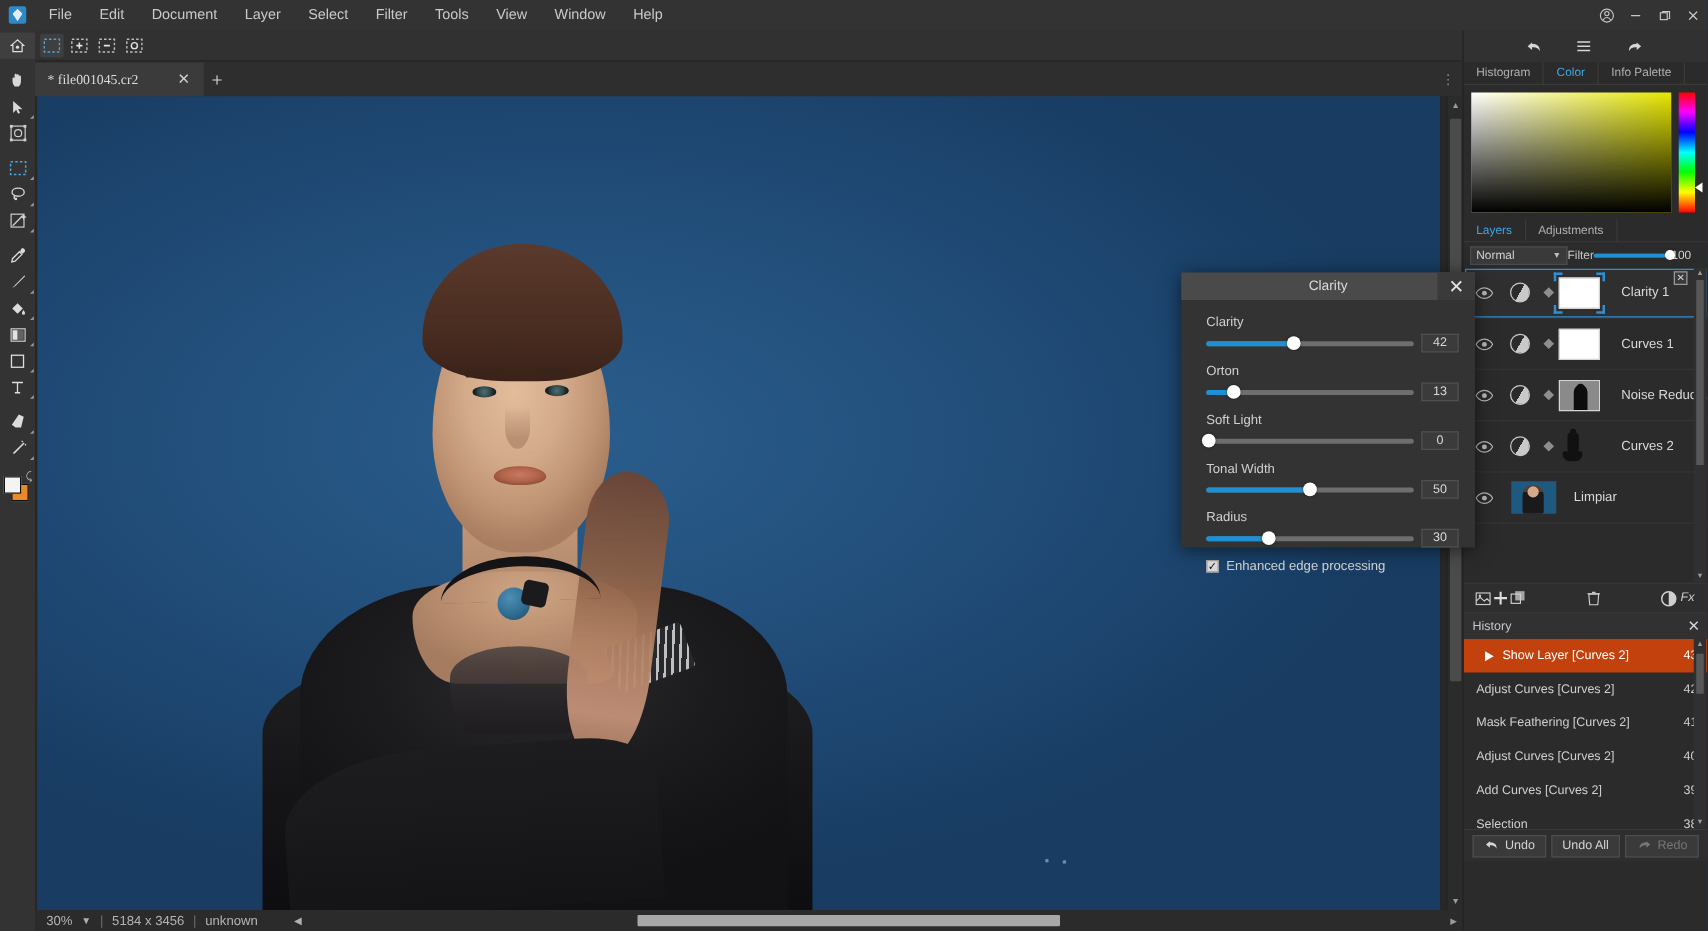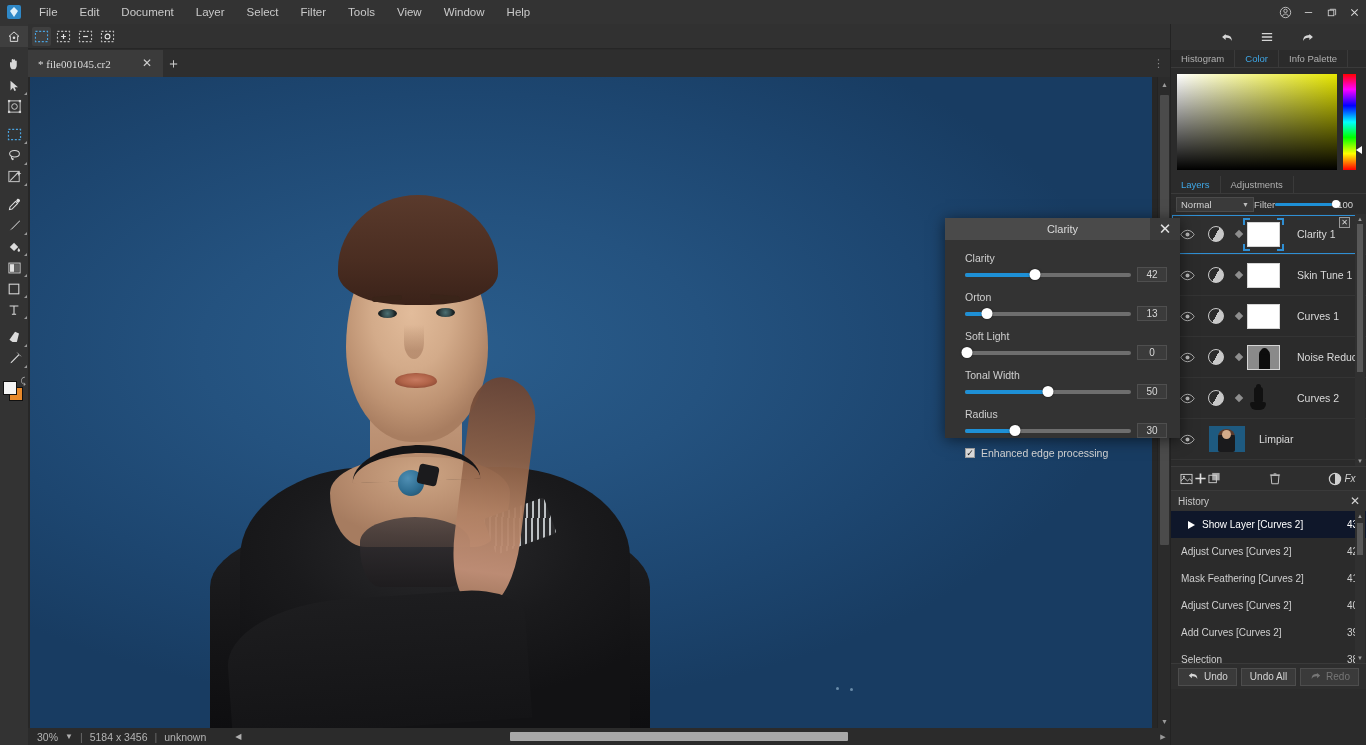--- a/index.html
+++ b/index.html
@@ -421,21 +421,21 @@
   .hhdr{
     height:20px; background:#313131; display:flex; align-items:center;
     padding:0 7px; font-size:10px; color:#c6c6c6; position:relative;
   }
   .hhdr .x{ position:absolute; right:6px; font-size:12px; color:#d4d4d4;}
   .hlist{ position:relative; height:152px; overflow:hidden; background:#2b2b2b; }
   .hrow{
     height:27px; display:flex; align-items:center; padding:0 8px 0 10px;
     font-size:10px; color:#cfcfcf;
   }
-  .hrow.sel{ background:#0f172a; color:#ffffff;padding-left:17px; }
+  .hrow.sel{ background:#c2410c; color:#ffffff;padding-left:17px; }
   .hrow .num{ margin-left:auto; font-size:10px; }
   .hrow .playtri{
     width:0;height:0;border-left:7px solid #ffffff;
     border-top:4.5px solid transparent;border-bottom:4.5px solid transparent;
     margin-right:7px;
   }
   .hscrollbar{
     position:absolute; right:1px; top:0; width:10px; height:152px; background:#303030;
   }
   .hscrollbar .th{ position:absolute; left:2px; top:12px; width:6px; height:32px; background:#585858;}
@@ -842,38 +842,20 @@
               <i class="br tl"></i>
                 <i class="br tr"></i>
                 <i class="br bl"></i>
                 <i class="br brr"></i>
             </div>
           </div>
           <div class="lname">Clarity 1</div>
           <div class="rowclose">✕</div>
         </div>
 
-        <div class="layerrow">
-          <div class="eyecell">
-            <svg class="eyeicon" width="15" height="11" viewBox="0 0 16 11">
-                <path d="M8 1C4.3 1 1.6 4 1 5.5 1.6 7 4.3 10 8 10s6.4-3 7-4.5C14.4 4 11.7 1 8 1z" fill="none" stroke="#b9b9b9" stroke-width="1"></path>
-                <circle cx="8" cy="5.5" r="2.1" fill="#b9b9b9"></circle>
-              </svg>
-          </div>
-          <div class="adjcell">
-              <div class="adjcircle"></div>
-            </div>
-          <div class="dotcell">
-              <div class="diamond4"></div>
-            </div>
-          <div class="thumbcell">
-            <div class="lthumb"></div>
-          </div>
-          <div class="lname">Skin Tune 1</div>
-        </div>
 
         <div class="layerrow">
           <div class="eyecell">
             <svg class="eyeicon" width="15" height="11" viewBox="0 0 16 11">
                 <path d="M8 1C4.3 1 1.6 4 1 5.5 1.6 7 4.3 10 8 10s6.4-3 7-4.5C14.4 4 11.7 1 8 1z" fill="none" stroke="#b9b9b9" stroke-width="1"></path>
                 <circle cx="8" cy="5.5" r="2.1" fill="#b9b9b9"></circle>
               </svg>
           </div>
           <div class="adjcell">
               <div class="adjcircle"></div>

